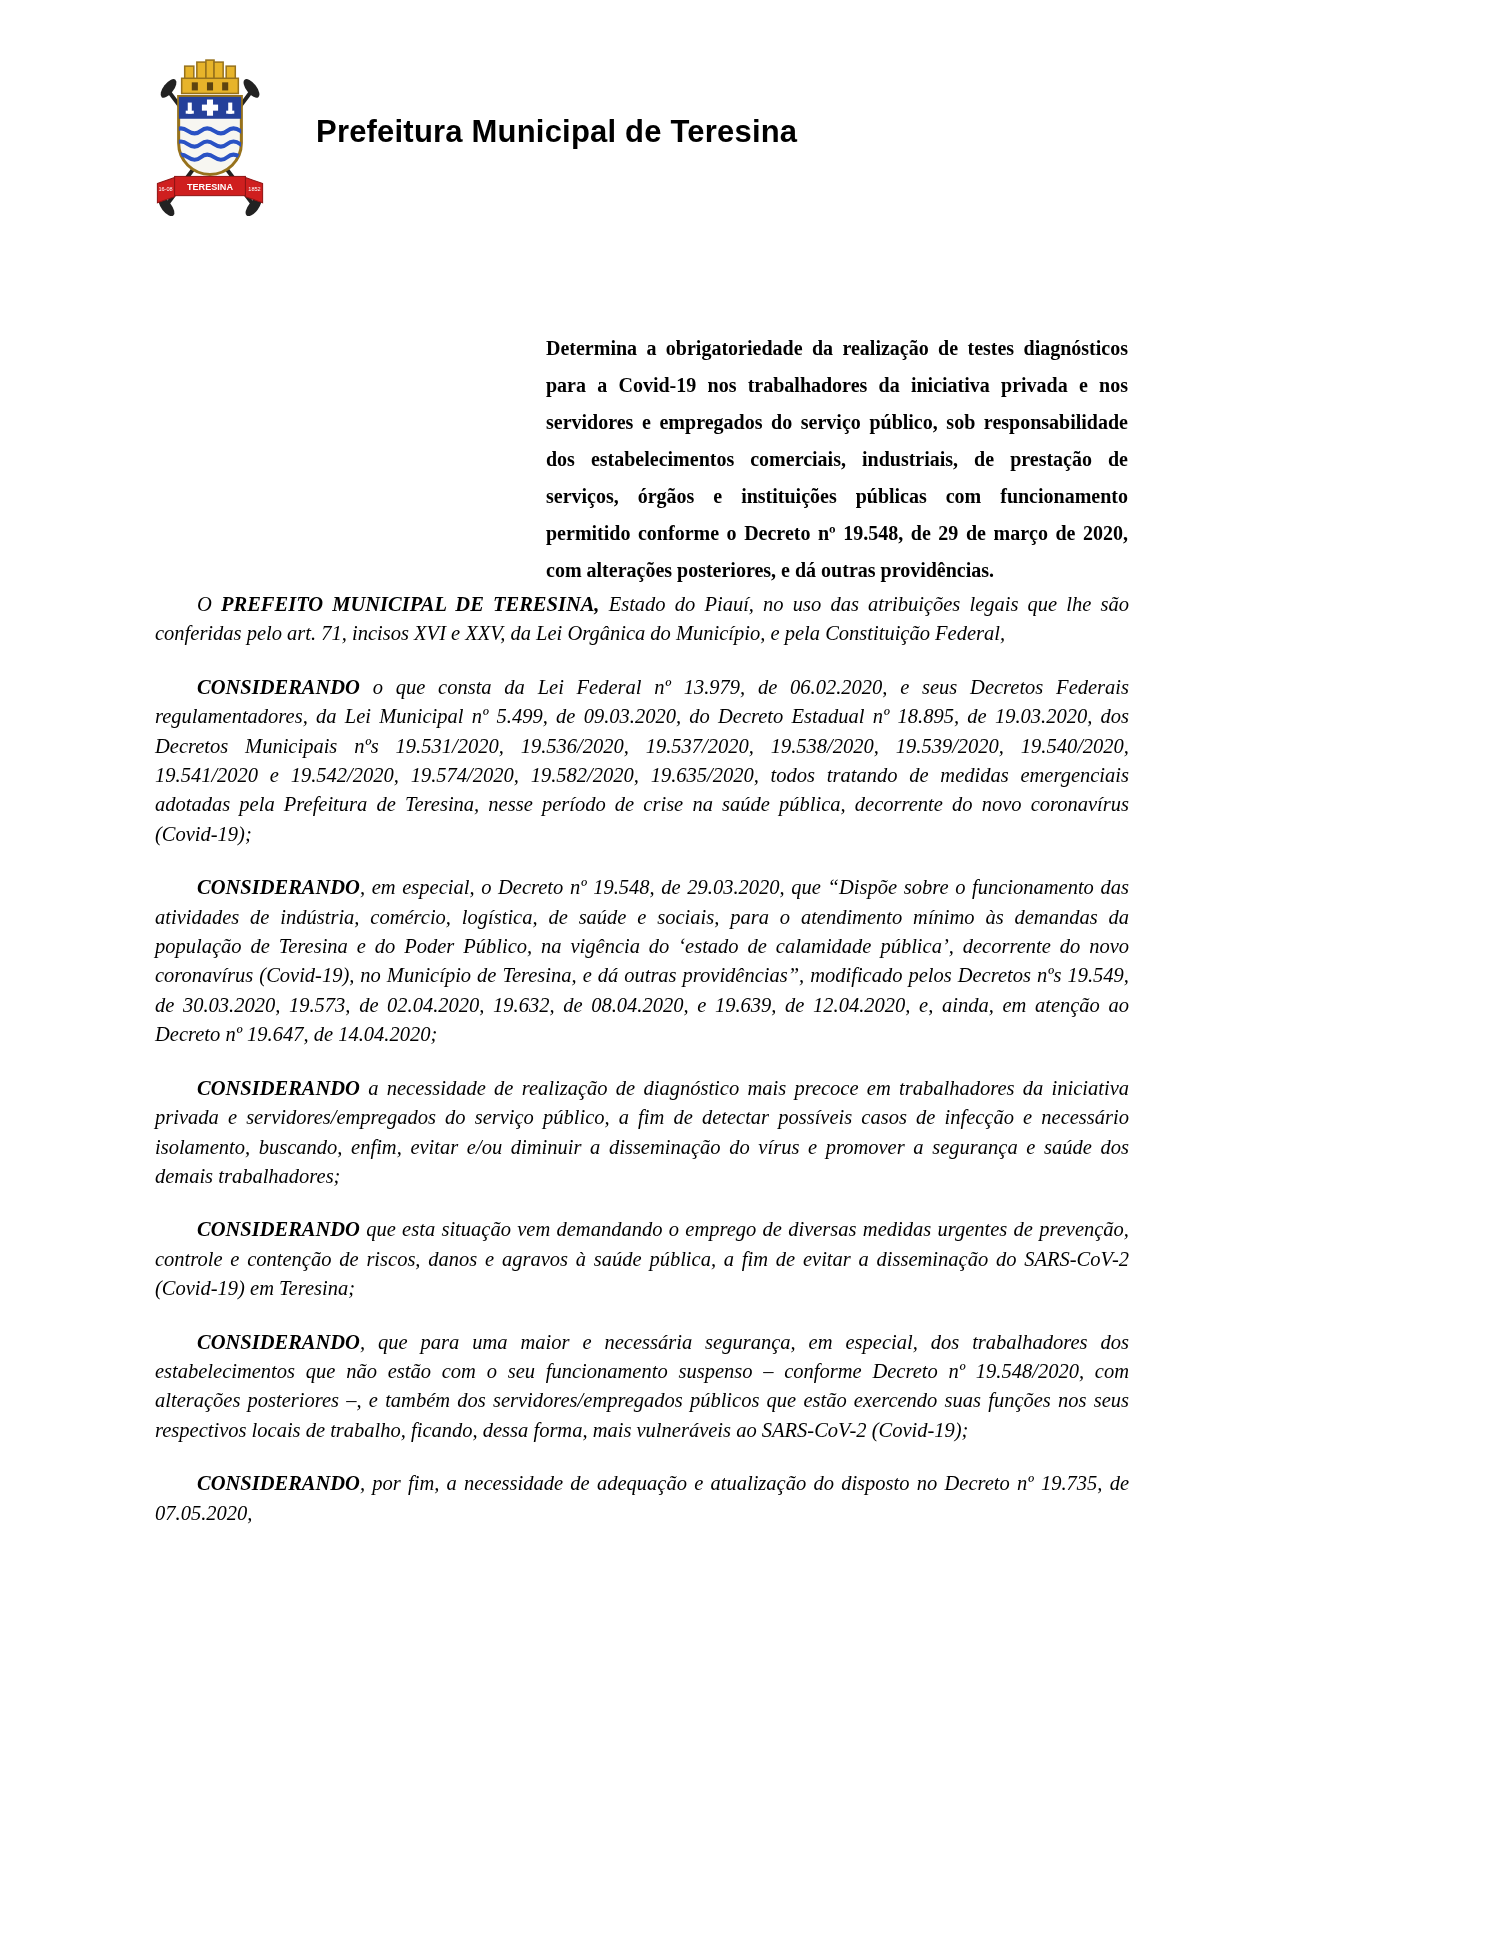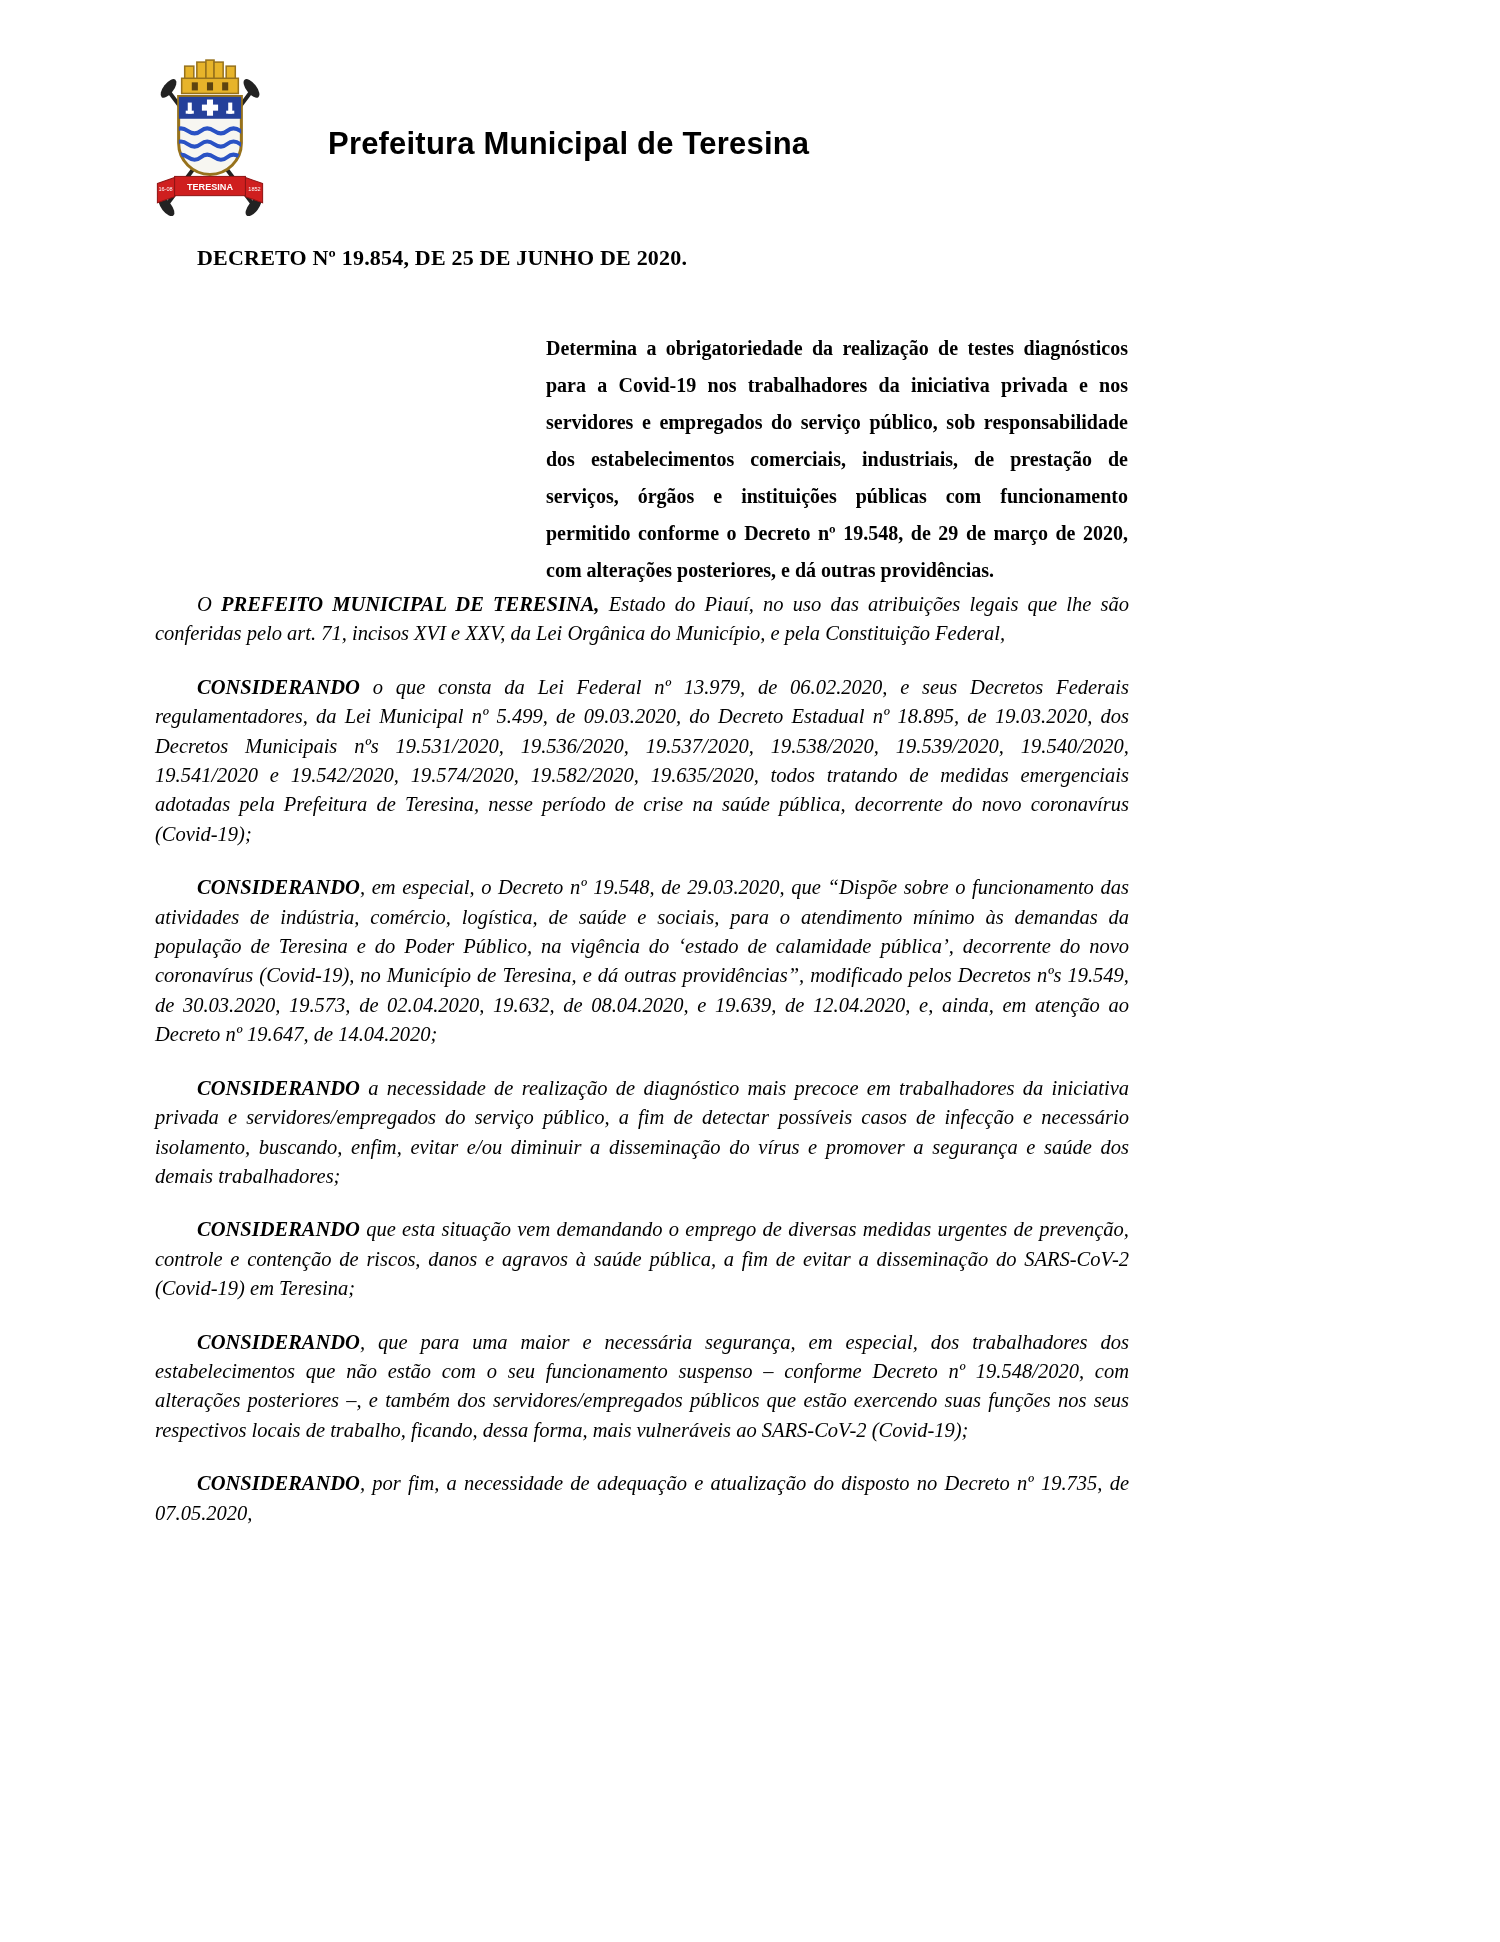--- a/index.html
+++ b/index.html
@@ -23,21 +23,21 @@
     left: 144px;
     top: 54px;
     width: 132px;
     height: 172px;
   }
   .crest svg { width: 100%; height: 100%; display: block; }
   .org-name {
     position: absolute;
     left: 312px;
     top: 110px;
-    margin: 16px;
+    margin: 4px;
     font-family: "Liberation Sans", sans-serif;
     font-size: 31px;
     font-weight: 700;
     letter-spacing: 0.2px;
     white-space: nowrap;
   }
   .doc-title {
     position: absolute;
     left: 197px;
     top: 245px;
@@ -126,21 +126,20 @@
       <path d="M117 128 l-17 -6 v19 l17 6 z" stroke="#8f1414" stroke-width="1" fill="#cf1f1f"></path>
       <rect x="30" y="121" width="70" height="19" stroke="#8f1414" stroke-width="1" fill="#cf1f1f"></rect>
       <text x="21" y="135" font-size="5.5" fill="#ffffff" text-anchor="middle" font-family="Liberation Sans, sans-serif">16-08</text>
       <text x="65" y="134" font-size="9" font-weight="bold" fill="#ffffff" text-anchor="middle" font-family="Liberation Sans, sans-serif">TERESINA</text>
       <text x="109" y="135" font-size="5.5" fill="#ffffff" text-anchor="middle" font-family="Liberation Sans, sans-serif">1852</text>
     </svg>
   </div>
 
   <h1 class="org-name">Prefeitura Municipal de Teresina</h1>
 
-  <div class="doc-title">DECRETO Nº 19.854, DE 25 DE JUNHO DE 2020.</div>
 
   <div class="ementa">Determina a obrigatoriedade da realização de testes diagnósticos para a Covid-19 nos trabalhadores da iniciativa privada e nos servidores e empregados do serviço público, sob responsabilidade dos estabelecimentos comerciais, industriais, de prestação de serviços, órgãos e instituições públicas com funcionamento permitido conforme o Decreto nº 19.548, de 29 de março de 2020, com alterações posteriores, e dá outras providências.</div>
 
   <div class="doc-body">
     <p class="para"><span>O </span><b class="lead">PREFEITO MUNICIPAL DE TERESINA,</b><span> Estado do Piauí, no uso das atribuições legais que lhe são conferidas pelo art. 71, incisos XVI e XXV, da Lei Orgânica do Município, e pela Constituição Federal,</span></p>
 
     <p class="para"><span></span><b class="lead">CONSIDERANDO</b><span> o que consta da Lei Federal nº 13.979, de 06.02.2020, e seus Decretos Federais regulamentadores, da Lei Municipal nº 5.499, de 09.03.2020, do Decreto Estadual nº 18.895, de 19.03.2020, dos Decretos Municipais nºs 19.531/2020, 19.536/2020, 19.537/2020, 19.538/2020, 19.539/2020, 19.540/2020, 19.541/2020 e 19.542/2020, 19.574/2020, 19.582/2020, 19.635/2020, todos tratando de medidas emergenciais adotadas pela Prefeitura de Teresina, nesse período de crise na saúde pública, decorrente do novo coronavírus (Covid-19);</span></p>
 
     <p class="para"><span></span><b class="lead">CONSIDERANDO</b><span>, em especial, o Decreto nº 19.548, de 29.03.2020, que “Dispõe sobre o funcionamento das atividades de indústria, comércio, logística, de saúde e sociais, para o atendimento mínimo às demandas da população de Teresina e do Poder Público, na vigência do ‘estado de calamidade pública’, decorrente do novo coronavírus (Covid-19), no Município de Teresina, e dá outras providências”, modificado pelos Decretos nºs 19.549, de 30.03.2020, 19.573, de 02.04.2020, 19.632, de 08.04.2020, e 19.639, de 12.04.2020, e, ainda, em atenção ao Decreto nº 19.647, de 14.04.2020;</span></p>
 

